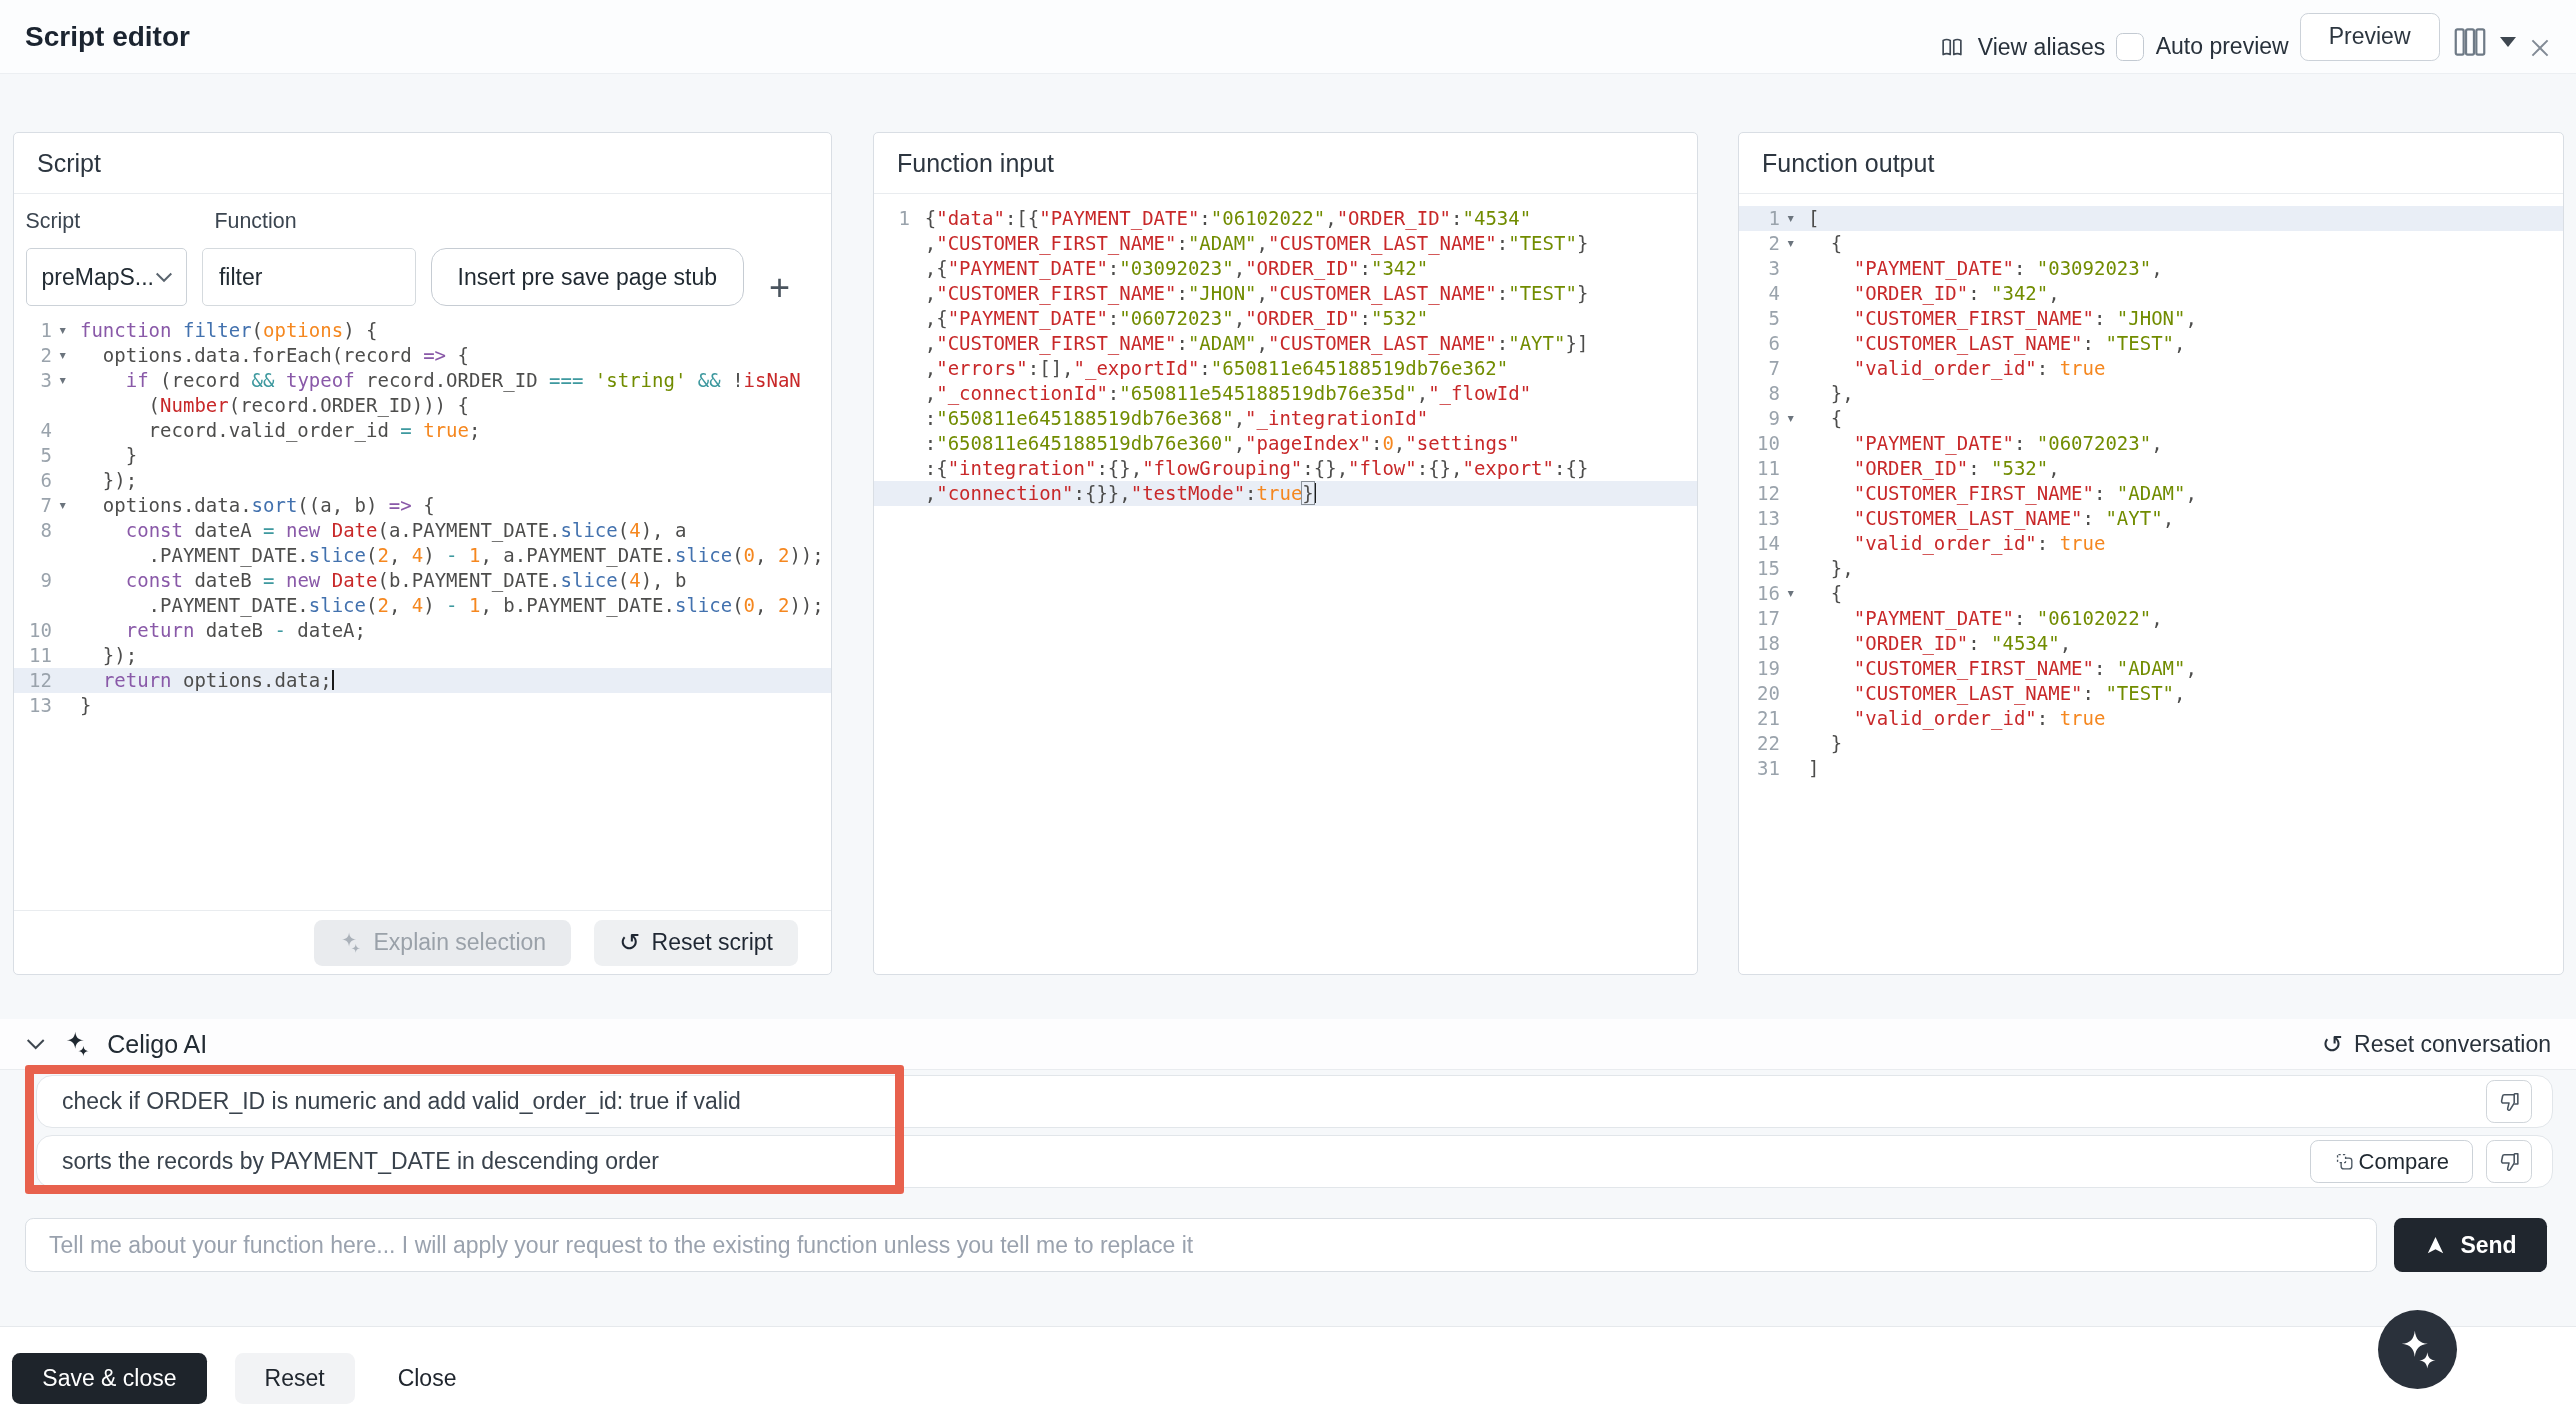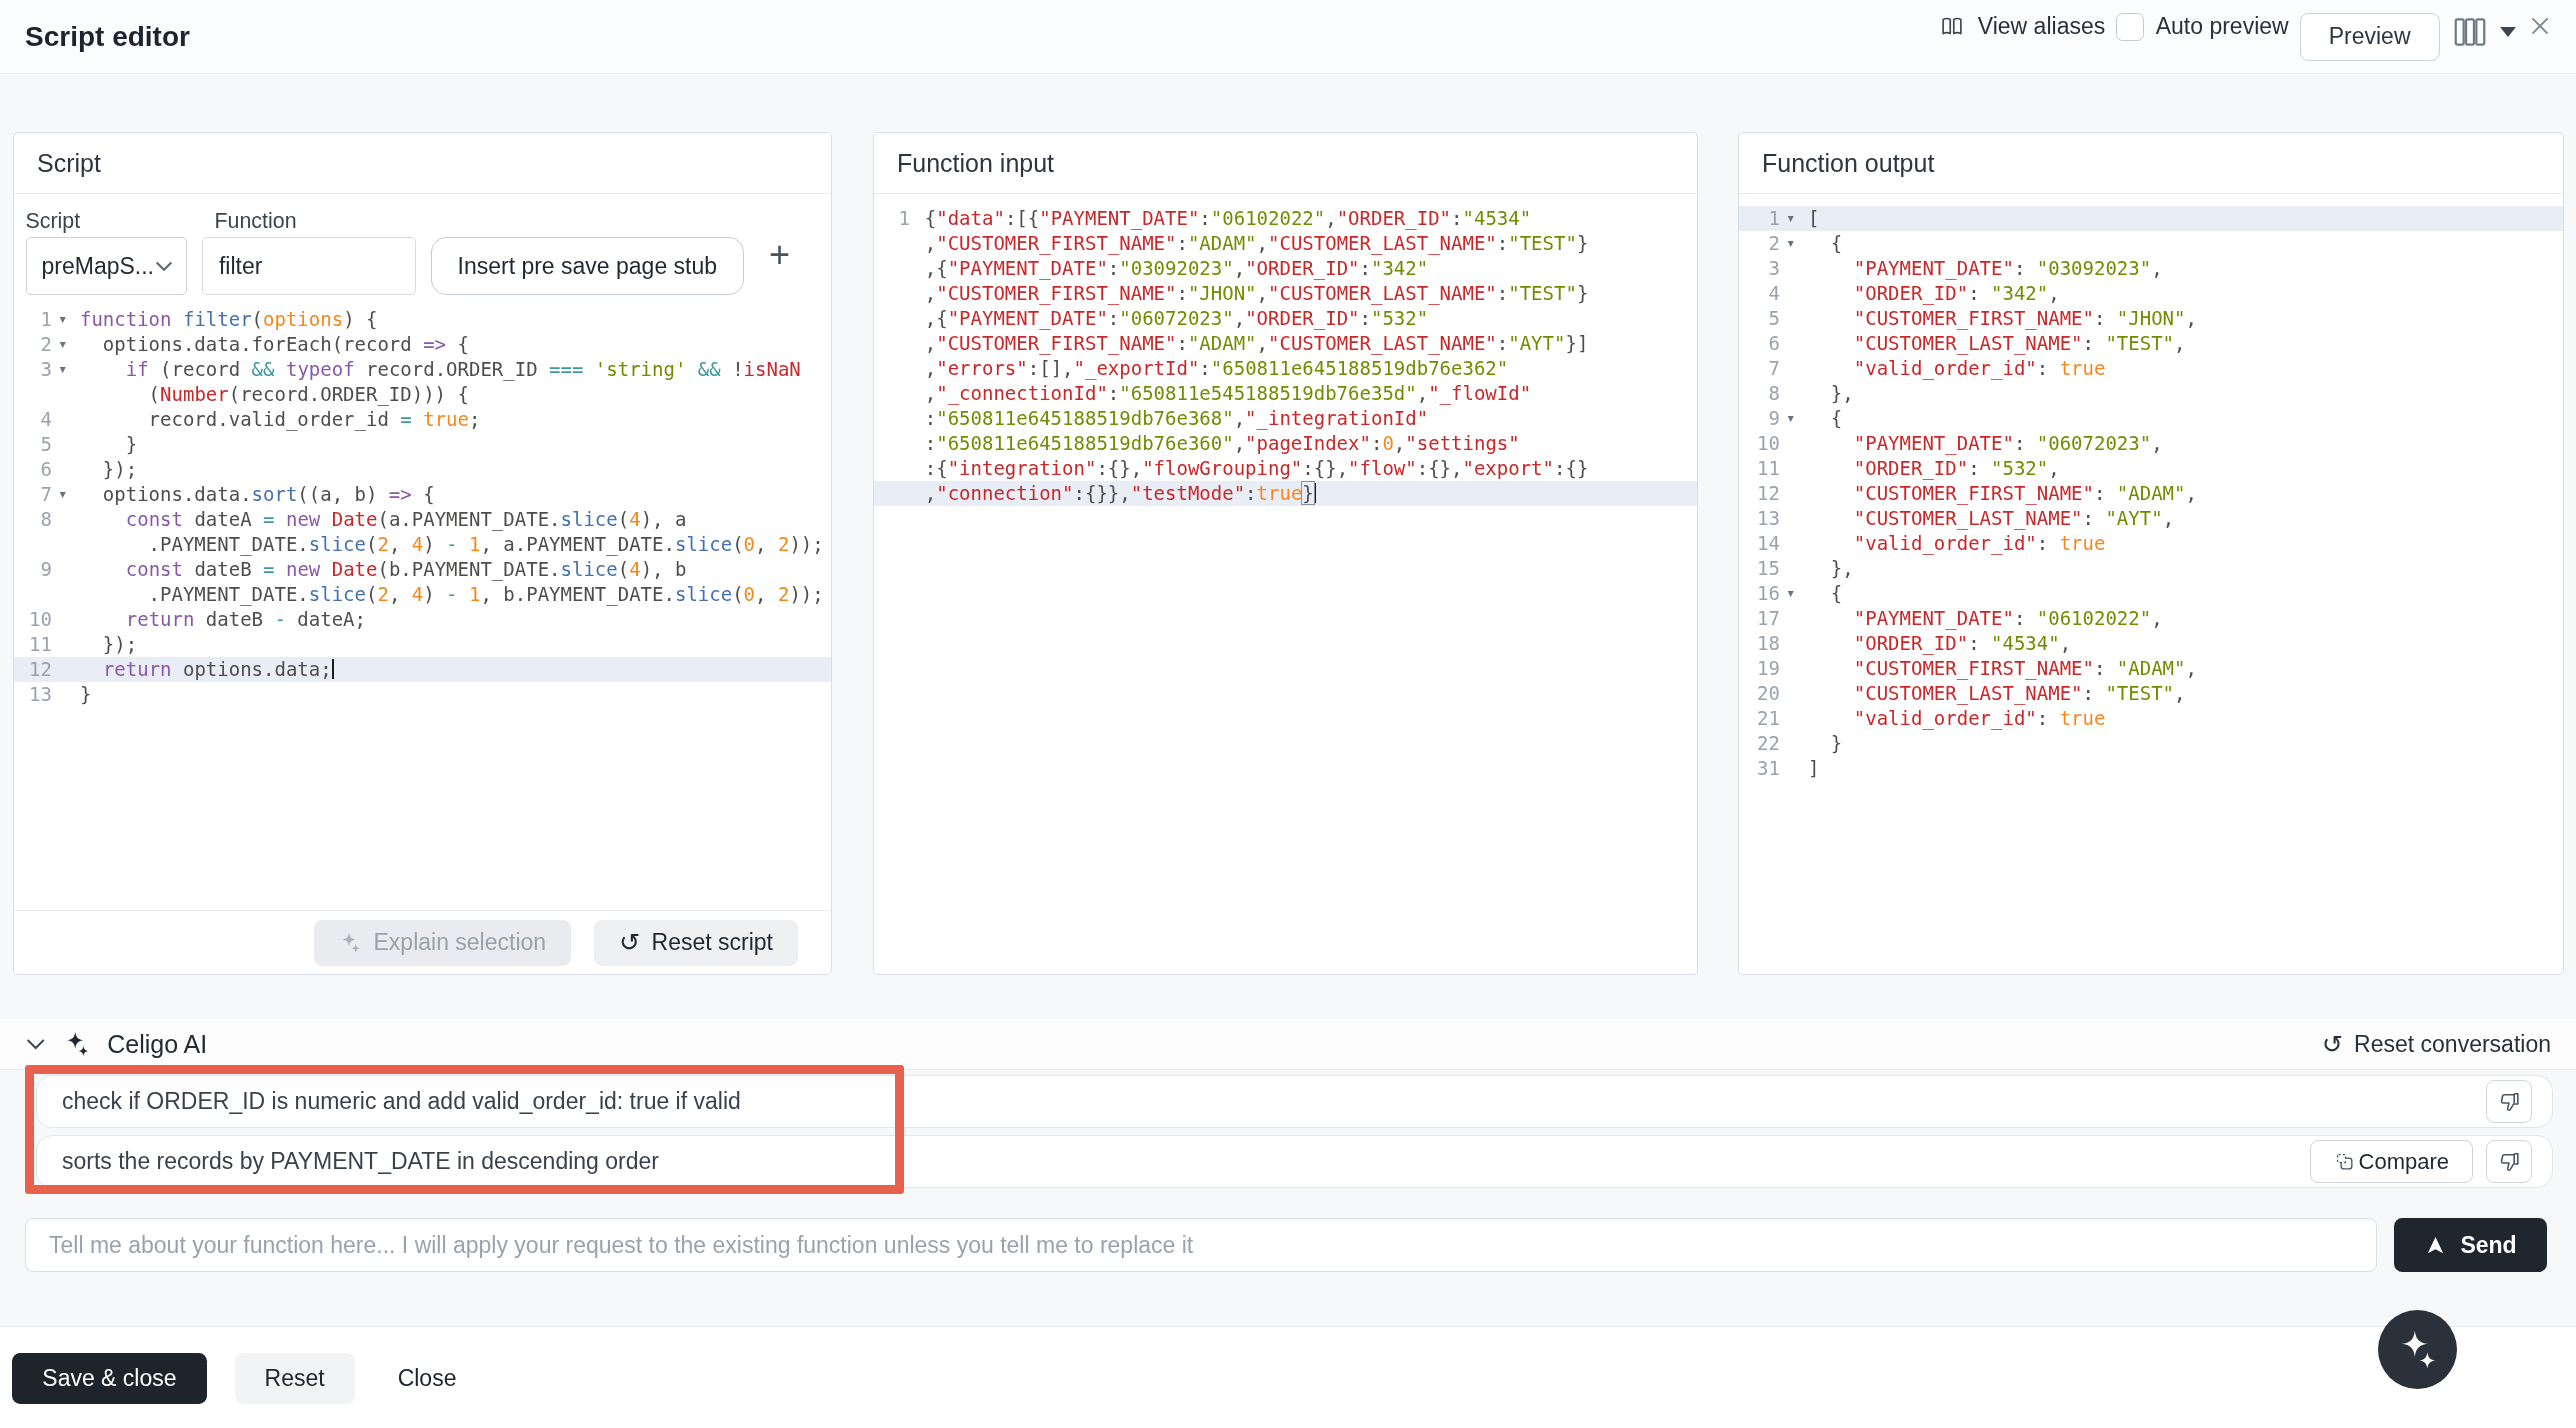--- a/index.html
+++ b/index.html
@@ -2,38 +2,38 @@
 <html style="font-size:13px"><head>
 <meta charset="utf-8">
 <style>
   *{margin:0;padding:0;box-sizing:border-box}
   html,body{width:2576px;height:1429px}
   body{position:relative;background:#f6f8fa;font-family:"Liberation Sans",sans-serif;color:#2d3640;overflow:hidden}
 
   
   .topbar{position:absolute;top:0;left:0;width:2576px;height:74px;background:#fcfdfe;border-bottom:0.8px solid #eceff2;display:flex;align-items:center}
   .tb-title{font-size:28px;font-weight:bold;color:#1b2430;margin-left:25px}
-  .tb-right{margin-left:auto;display:flex;align-items:flex-start;gap:11px;margin-right:23px}
+  .tb-right{margin-left:auto;display:flex;align-items:flex-end;gap:11px;margin-right:23px}
   .tb-item{display:flex;align-items:center;gap:11.5px;font-size:23px;color:#28313b;cursor:pointer}
   .checkbox{width:28px;height:28px;border:1.6px solid #c3cad2;border-radius:6.6px;background:#fff}
   .btn-preview{height:48px;padding:0 28px;background:#fff;border:0.8px solid #ccd2d9;border-radius:8.2px;font-size:23px;color:#2d3640;display:flex;align-items:center}
   .icon{display:inline-flex;align-items:center;justify-content:center}
   .caret{width:0;height:0;border-left:8.2px solid transparent;border-right:8.2px solid transparent;border-top:10px solid #3e4750}
 
   
   .panel{position:absolute;top:132px;height:843px;background:#fff;border:0.8px solid #d9dee4;border-radius:5px;display:flex;flex-direction:column;overflow:hidden}
   #p-script{left:13px;width:819px}
   #p-input{left:873px;width:825px}
   #p-output{left:1738px;width:826px}
   .phead{flex:none;height:61px;border-bottom:0.8px solid #e9ecef;display:flex;align-items:center;padding:0 23px;font-size:25px;color:#2d3640}
 
   .controls{flex:none;padding:15px 11.5px 0 11.5px}
   .ctl-labels{display:flex;font-size:21.4px;color:#3b4550}
   .ctl-labels .l1{width:189px}
-  .ctl-row{display:flex;align-items:flex-start;margin-top:3px;gap:15px}
+  .ctl-row{display:flex;align-items:flex-end;margin-top:14px;gap:15px}
   .select{width:161px;height:58px;border:0.8px solid #ccd2d8;border-radius:5px;background:#fff;display:flex;align-items:center;justify-content:space-between;padding:0 15px;font-size:23px;color:#222b33}
   .input-fn{width:214px;height:58px;border:0.8px solid #d5dade;border-radius:5px;background:#fff;display:flex;align-items:center;padding:0 16.4px;font-size:23px;color:#222b33}
   .btn-stub{height:58px;padding:0 26px;border:0.8px solid #c6ccd3;border-radius:15px;background:#fff;font-size:23px;color:#1f2830;display:flex;align-items:center}
   .plus{font-size:36px;color:#4a545e;margin-left:10px;line-height:1}
 
   
   .code{font-family:"DejaVu Sans Mono",monospace;font-size:19px;line-height:25px;color:#4d4d4c;margin-top:11.5px}
   .crow{display:flex;height:25px;white-space:pre;align-items:center}
   .crow.hl{background:#e9eef6}
   .gut{flex:none;text-align:right;color:#9aa3ac}

